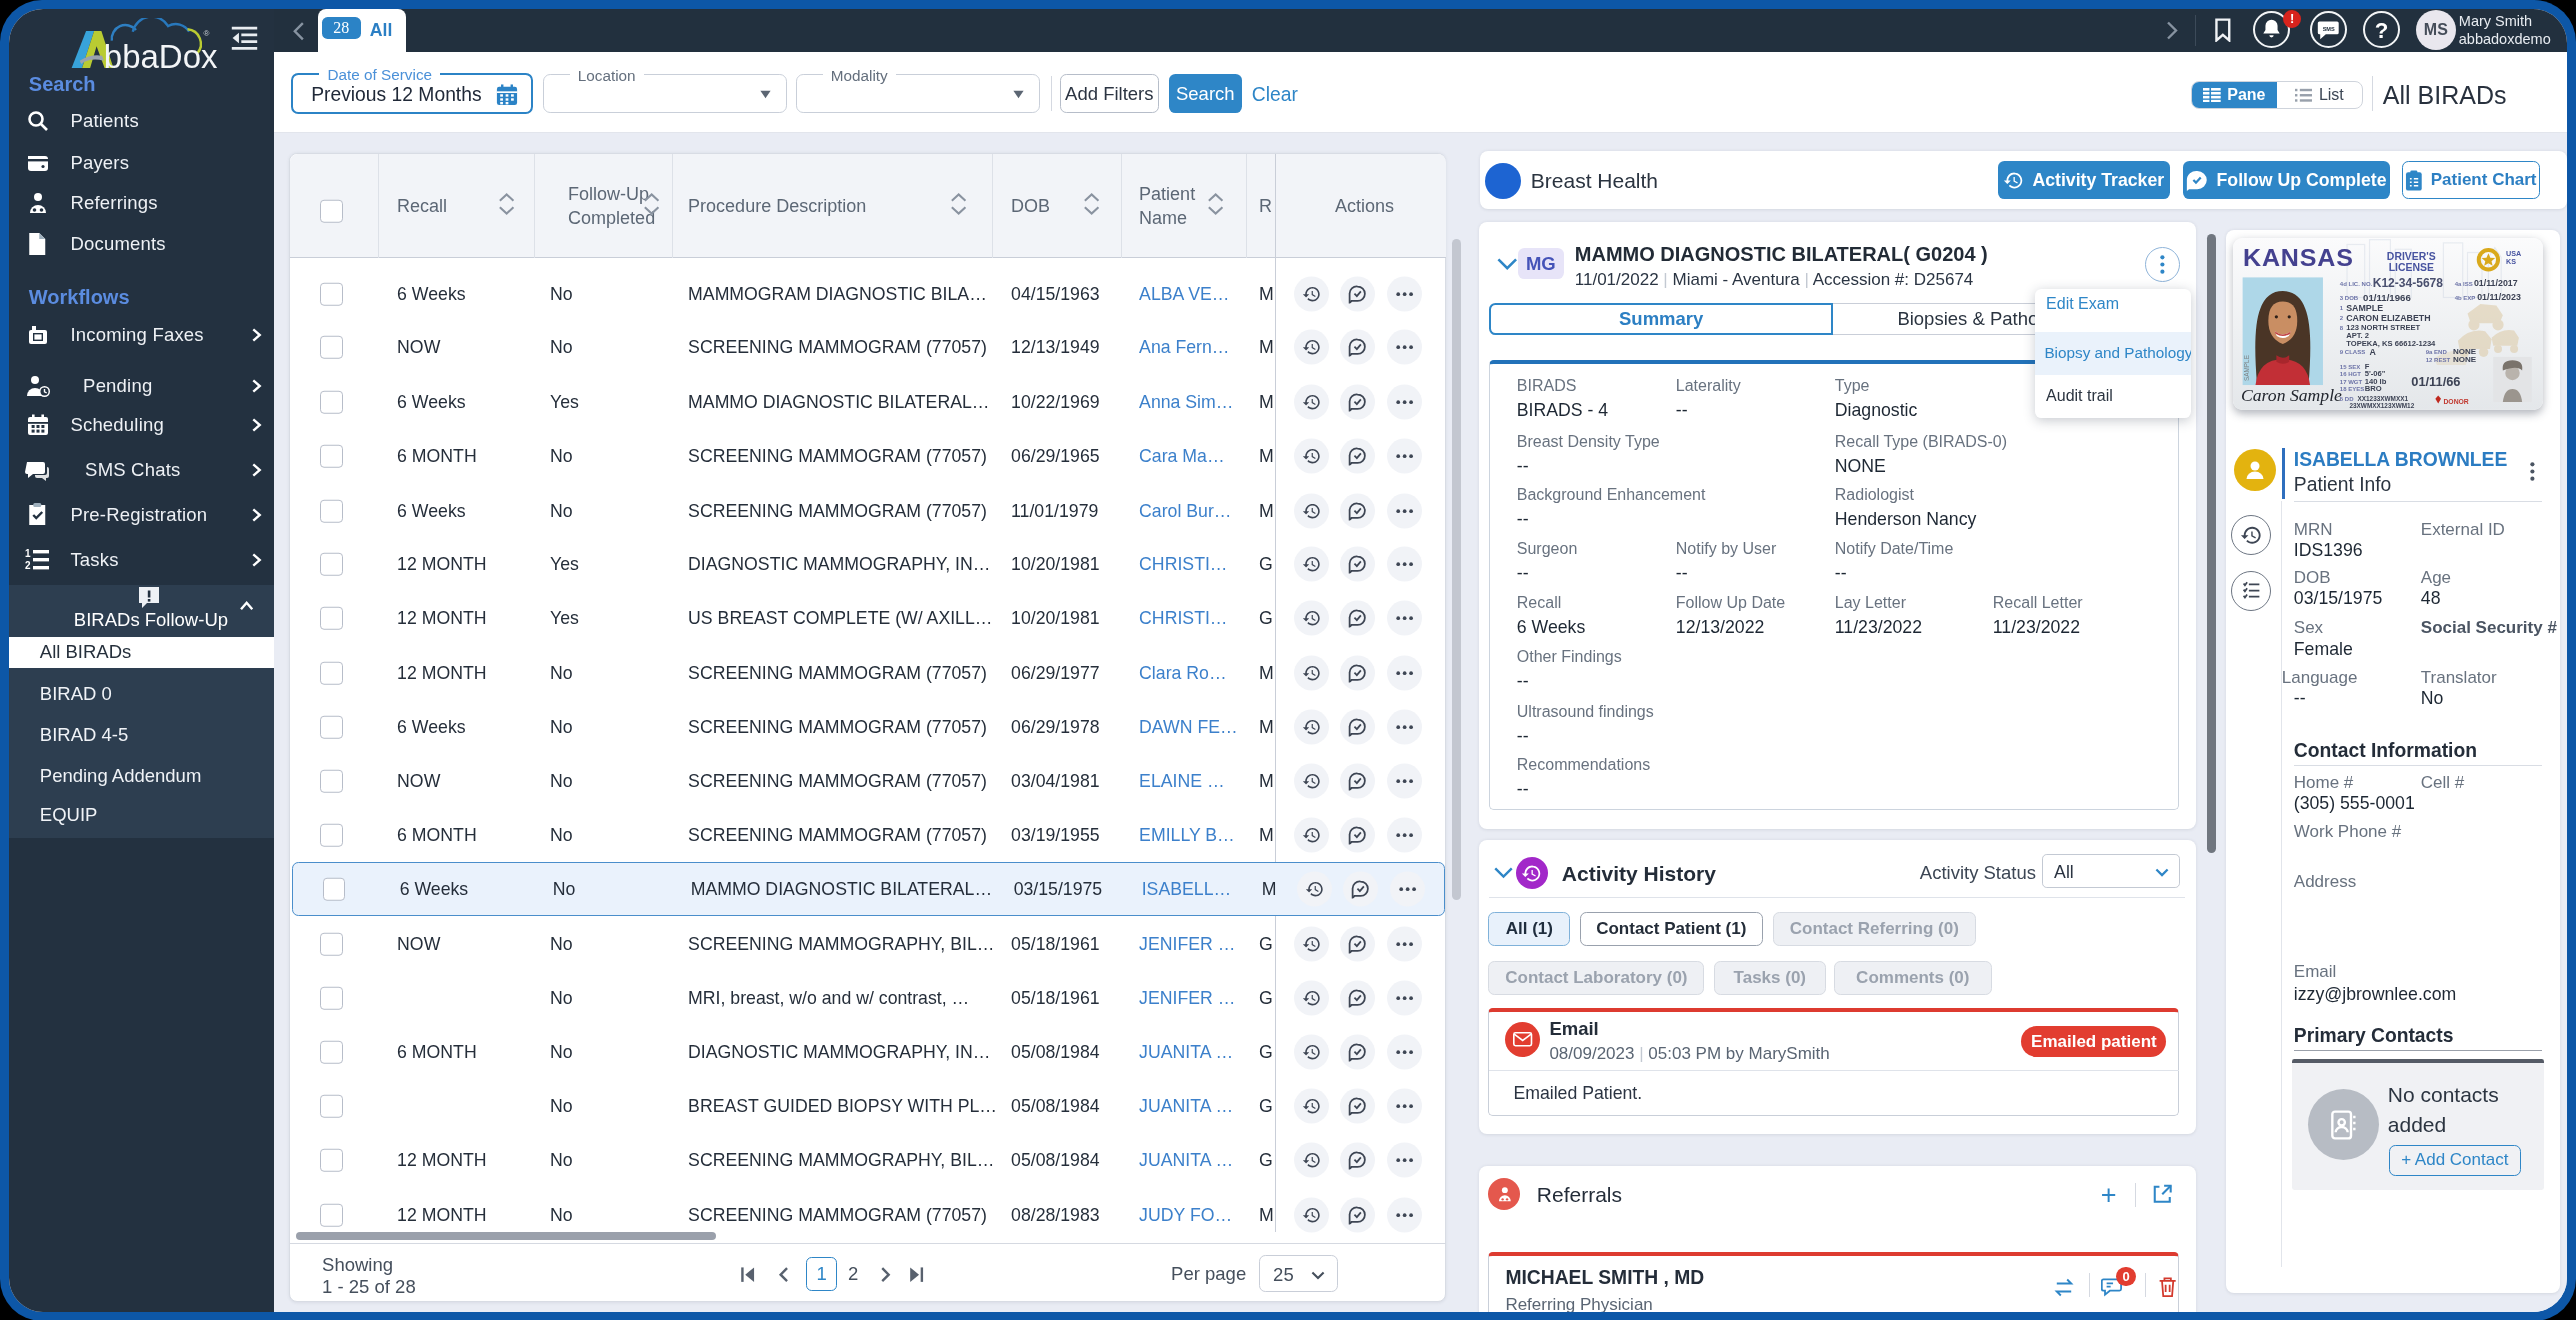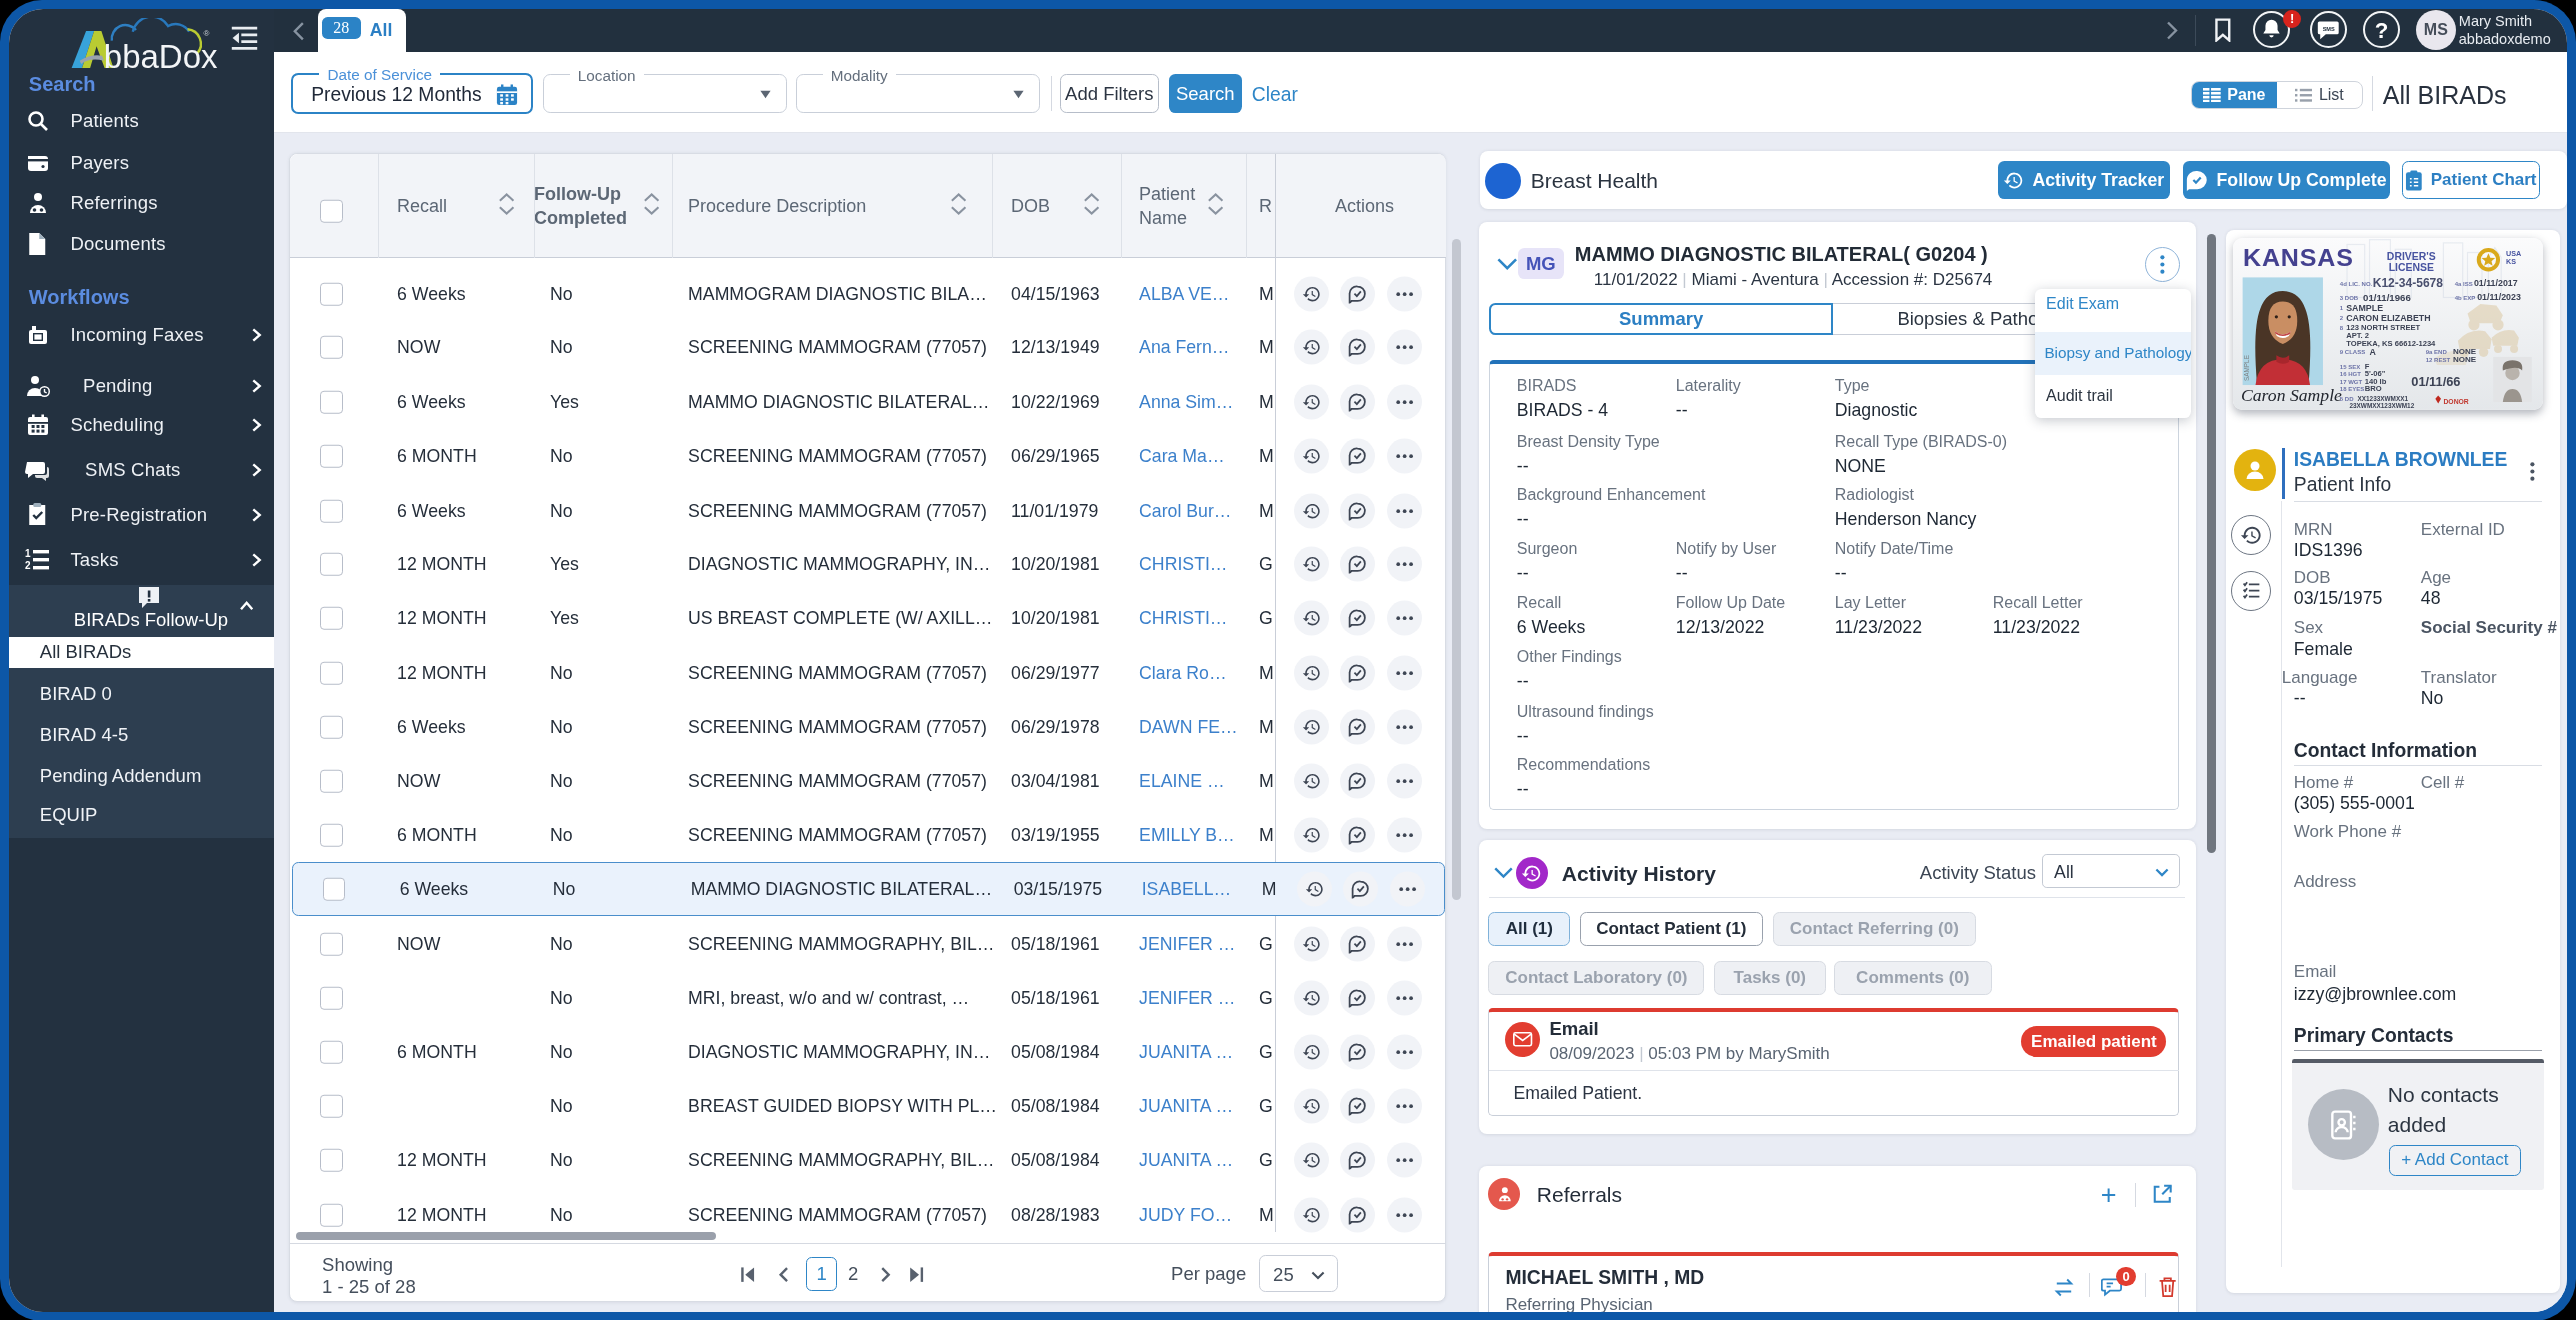--- a/index.html
+++ b/index.html
@@ -371,21 +371,21 @@
         </g>
       </defs>
     </svg>
     <div class="table-card" id="tablecard">
       <div class="thead">
         <div class="cb" style="top:57px;"></div>
         <div class="th" style="left:107px;top:40px;">Recall</div>
         <svg class="sort" style="left:207px;top:38px;" width="19.3" height="24" viewBox="0 0 24 30">
               <use href="#ic-sort"></use>
             </svg>
-        <div class="th" style="left:244px;top:28px;font-weight:bold;">Follow-Up<br>Completed</div>
+        <div class="th" style="left:278px;top:28px;">Follow-Up<br>Completed</div>
         <svg class="sort" style="left:352px;top:38px;" width="19.3" height="24" viewBox="0 0 24 30">
               <use href="#ic-sort"></use>
             </svg>
         <div class="th" style="left:398px;top:40px;">Procedure Description</div>
         <svg class="sort" style="left:659px;top:38px;" width="19.3" height="24" viewBox="0 0 24 30">
               <use href="#ic-sort"></use>
             </svg>
         <div class="th" style="left:721px;top:40px;">DOB</div>
         <svg class="sort" style="left:792px;top:38px;" width="19.3" height="24" viewBox="0 0 24 30">
               <use href="#ic-sort"></use>
@@ -895,21 +895,21 @@
             </svg>
         Patient Chart
       </div>
     </div>
     <div class="card" id="examcard" style="left:1205px;top:88px;width:717px;height:607px;">
       <svg class="abs" style="left:17.7px;top:35px;" width="22.5" height="14.5" viewBox="0 0 28 18" fill="none" stroke="#2e86c7" stroke-width="3.2">
             <path d="M3 3 l11 11 11 -11"></path>
           </svg>
       <div class="abs" style="left:39px;top:26.5px;width:46px;height:31px;background:#e7e4f8;border-radius:6.4px;color:#4553b8;font-weight:bold;font-size:18.5px;display:flex;align-items:center;justify-content:center;">MG</div>
       <div class="abs" style="left:96px;top:21px;font-size:20px;font-weight:bold;color:#222b36;">MAMMO DIAGNOSTIC BILATERAL( G0204 )</div>
-      <div class="abs" style="left:96px;top:48px;font-size:17px;color:#2b3543;margin-left:19px;">11/01/2022 <span style="color:#c3c9d2;">|</span> Miami - Aventura <span style="color:#c3c9d2;">|</span> Accession #: D25674</div>
+      <div class="abs" style="left:96px;top:48px;font-size:17px;color:#2b3543;">11/01/2022 <span style="color:#c3c9d2;">|</span> Miami - Aventura <span style="color:#c3c9d2;">|</span> Accession #: D25674</div>
       <div class="abs" style="left:666px;top:25px;width:35px;height:35px;border:1.2px solid #8fb4d9;border-radius:50%;display:flex;align-items:center;justify-content:center;">
         <svg width="4.8" height="21" viewBox="0 0 6 26" fill="#2e86c7">
               <circle cx="3" cy="4" r="2.6"></circle>
               <circle cx="3" cy="13" r="2.6"></circle>
               <circle cx="3" cy="22" r="2.6"></circle>
             </svg>
       </div>
       <div class="abs" style="left:10.4px;top:81px;width:344px;height:32px;border:2px solid #2e86c7;border-radius:6.4px 0 0 6.4px;color:#2c7fc3;font-size:18.5px;font-weight:bold;display:flex;align-items:center;justify-content:center;background:#fff;">Summary</div>
       <div class="abs" style="left:354px;top:81px;width:353px;height:32px;border:1.2px solid #c9ced8;border-left:none;border-radius:0 6.4px 6.4px 0;color:#2b3440;font-size:18.5px;display:flex;align-items:center;justify-content:center;padding-right:48px;">Biopsies &amp; Pathology</div>
       <div class="abs" style="left:10.4px;top:138px;width:690px;height:450px;border:1.2px solid #ccd4de;border-top:4px solid #2272b9;border-radius:4.8px;"></div>

